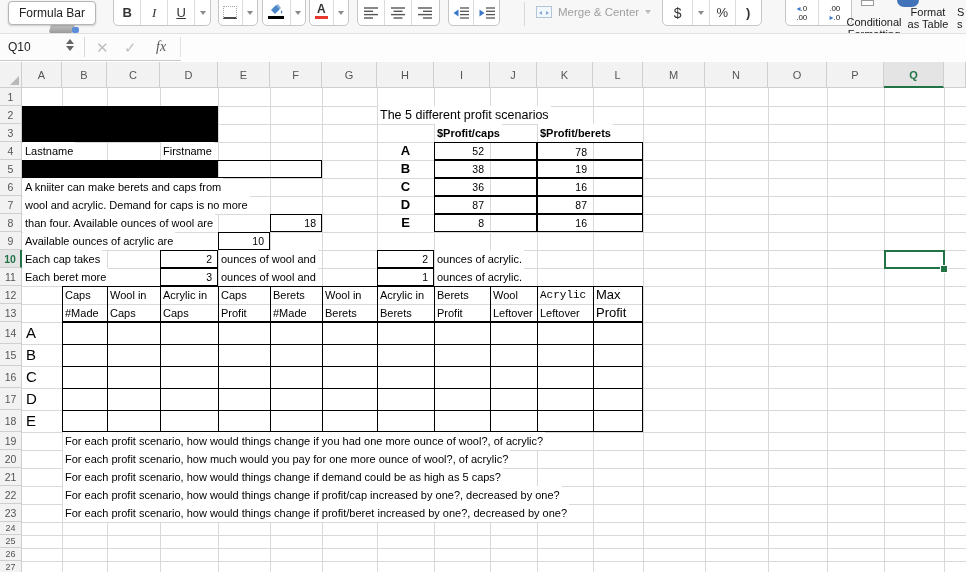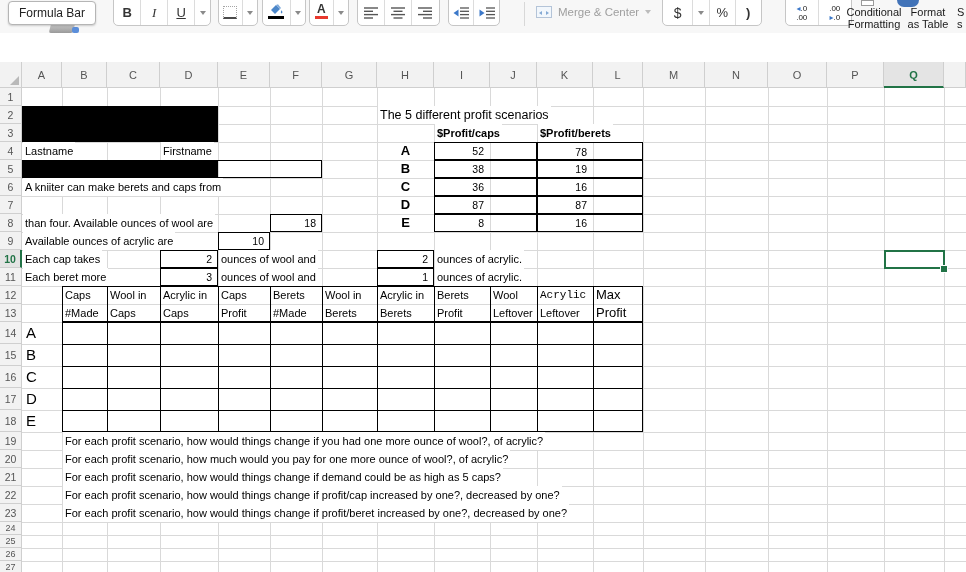--- a/index.html
+++ b/index.html
@@ -187,34 +187,48 @@
         <div>.00</div>
       </div>
       <div class="seg" style="width:33px;flex-direction:column;font-size:8px;line-height:9px;color:#222;">
         <div>.00</div>
         <div><span style="color:#3b78c9;">▸</span><span>.0</span></div>
       </div>
     </div>
 
     <div style="position:absolute;left:861px;top:0;width:13px;height:6px;border:1px solid #9a9a9a;background:#fff;box-sizing:border-box;"></div>
     <div style="position:absolute;left:897px;top:0;width:22px;height:7px;background:#4273b8;border-radius:0 0 9px 9px;"></div>
-    <div class="two-line" style="left:842px;width:64px;">
+    <div class="two-line" style="left:842px;width:64px;margin-top:10px;">
       <div>Conditional</div>
       <div>Formatting</div>
     </div>
     <div class="two-line" style="left:903px;width:50px;">
       <div>Format</div>
       <div>as Table</div>
     </div>
     <div class="two-line" style="left:957px;width:14px;text-align:left;">
       <div>S</div>
       <div>s</div>
     </div>
   </div>
 
+  <div id="formula-row">
+    <div id="name-box">Q10</div>
+    <div style="position:absolute;left:66px;top:5px;">
+      <div class="tri-up"></div>
+        <div class="tri-down"></div>
+    </div>
+    <div class="vdiv" style="left:84px;"></div>
+    <div style="position:absolute;left:96px;top:0;height:27px;line-height:27px;font-size:15px;color:#bdbdbd;">✕</div>
+    <div style="position:absolute;left:124px;top:0;height:27px;line-height:27px;font-size:15px;color:#bdbdbd;">✓</div>
+    <div style="position:absolute;left:156px;top:0;height:27px;line-height:26px;font-size:14px;color:#555;
+                font-style:italic;font-family:'Liberation Serif',serif;">fx</div>
+    <div class="vdiv" style="left:180px;background:#e4e4e4;"></div>
+    <div style="position:absolute;left:181px;top:0;right:0;height:27px;background:#fdfdfd;"></div>
+  </div>
 
   <div id="sheet">
       <div class="hdr" style="left: 0px; top: 1px; width: 22px; height: 26px;">
         <div id="corner-tri" style="left: 10px; top: 14px;"></div>
       </div>
       <div class="hdr" style="left: 22px; top: 1px; width: 40px; height: 26px; line-height: 26px;">A</div>
       <div class="hdr" style="left: 62px; top: 1px; width: 45px; height: 26px; line-height: 26px;">B</div>
       <div class="hdr" style="left: 107px; top: 1px; width: 53px; height: 26px; line-height: 26px;">C</div>
       <div class="hdr" style="left: 160px; top: 1px; width: 58px; height: 26px; line-height: 26px;">D</div>
       <div class="hdr" style="left: 218px; top: 1px; width: 52px; height: 26px; line-height: 26px;">E</div>
@@ -360,20 +374,21 @@
       <div class="cell c-num" style="top: 82px; line-height: 18px; height: 18px; left: 537px; width: 50px;">78</div>
       <div class="cell c-num" style="top: 99px; line-height: 18px; height: 18px; left: 434px; width: 50px;">38</div>
       <div class="cell c-num" style="top: 99px; line-height: 18px; height: 18px; left: 537px; width: 50px;">19</div>
       <div class="cell c-num" style="top: 117px; line-height: 18px; height: 18px; left: 434px; width: 50px;">36</div>
       <div class="cell c-num" style="top: 117px; line-height: 18px; height: 18px; left: 537px; width: 50px;">16</div>
       <div class="cell c-num" style="top: 135px; line-height: 18px; height: 18px; left: 434px; width: 50px;">87</div>
       <div class="cell c-num" style="top: 135px; line-height: 18px; height: 18px; left: 537px; width: 50px;">87</div>
       <div class="cell c-num" style="top: 153px; line-height: 18px; height: 18px; left: 434px; width: 50px;">8</div>
       <div class="cell c-num" style="top: 153px; line-height: 18px; height: 18px; left: 537px; width: 50px;">16</div>
       <div class="cell c-left" style="top: 117px; line-height: 18px; height: 18px; left: 23px;">A kniiter can make berets and caps from</div>
+      <div class="cell c-left" style="top: 135px; line-height: 18px; height: 18px; left: 23px;">wool and acrylic. Demand for caps is no more</div>
       <div class="cell c-left" style="top: 153px; line-height: 18px; height: 18px; left: 23px;">than four. Available ounces of wool are</div>
       <div class="cell c-num" style="top: 153px; line-height: 18px; height: 18px; left: 270px; width: 46px;">18</div>
       <div class="cell c-left" style="top: 171px; line-height: 18px; height: 18px; left: 23px;">Available ounces of acrylic are</div>
       <div class="cell c-num" style="top: 171px; line-height: 18px; height: 18px; left: 218px; width: 46px;">10</div>
       <div class="cell c-left" style="top: 189px; line-height: 18px; height: 18px; left: 23px;">Each cap takes</div>
       <div class="cell c-num" style="top: 189px; line-height: 18px; height: 18px; left: 160px; width: 52px;">2</div>
       <div class="cell c-left" style="top: 189px; line-height: 18px; height: 18px; left: 219px;">ounces of wool and</div>
       <div class="cell c-num" style="top: 189px; line-height: 18px; height: 18px; left: 377px; width: 51px;">2</div>
       <div class="cell c-left" style="top: 189px; line-height: 18px; height: 18px; left: 435px;">ounces of acrylic.</div>
       <div class="cell c-left" style="top: 207px; line-height: 18px; height: 18px; left: 23px;">Each beret more</div>

